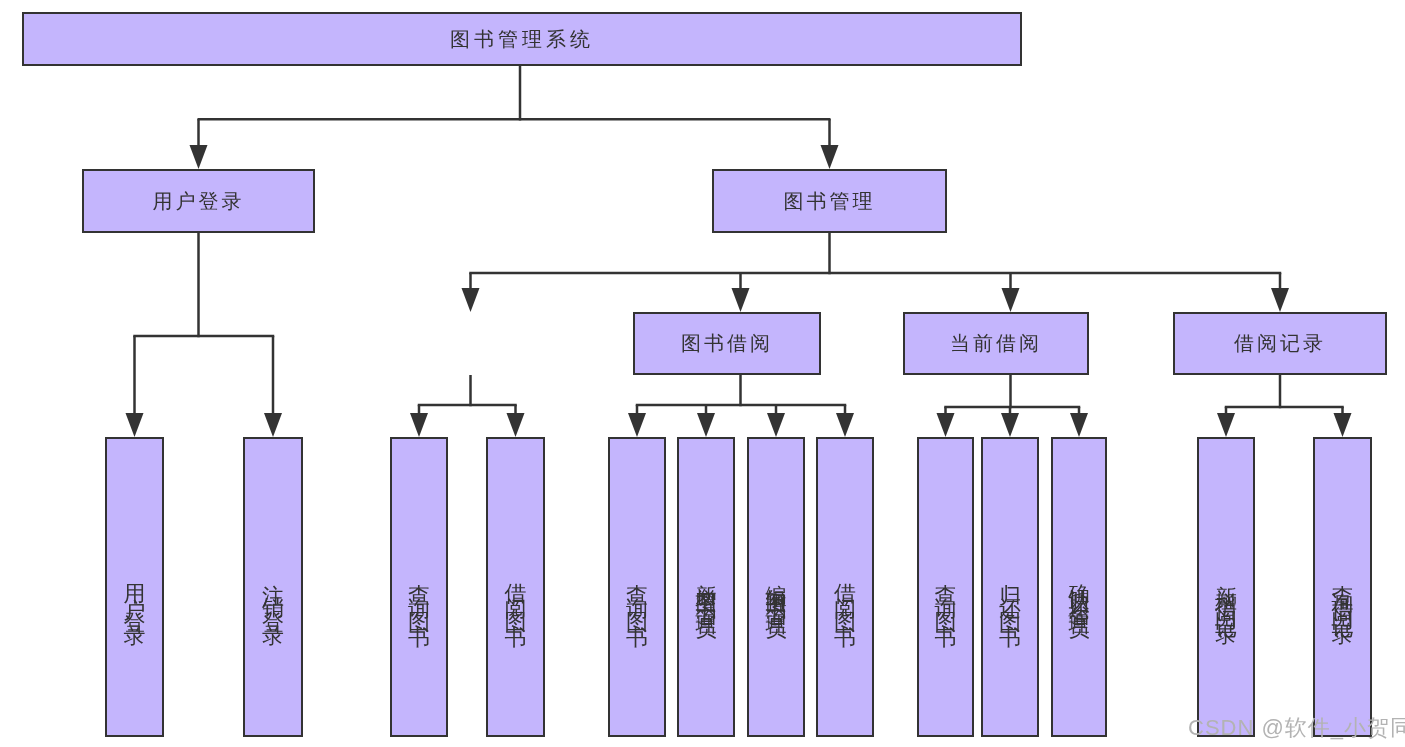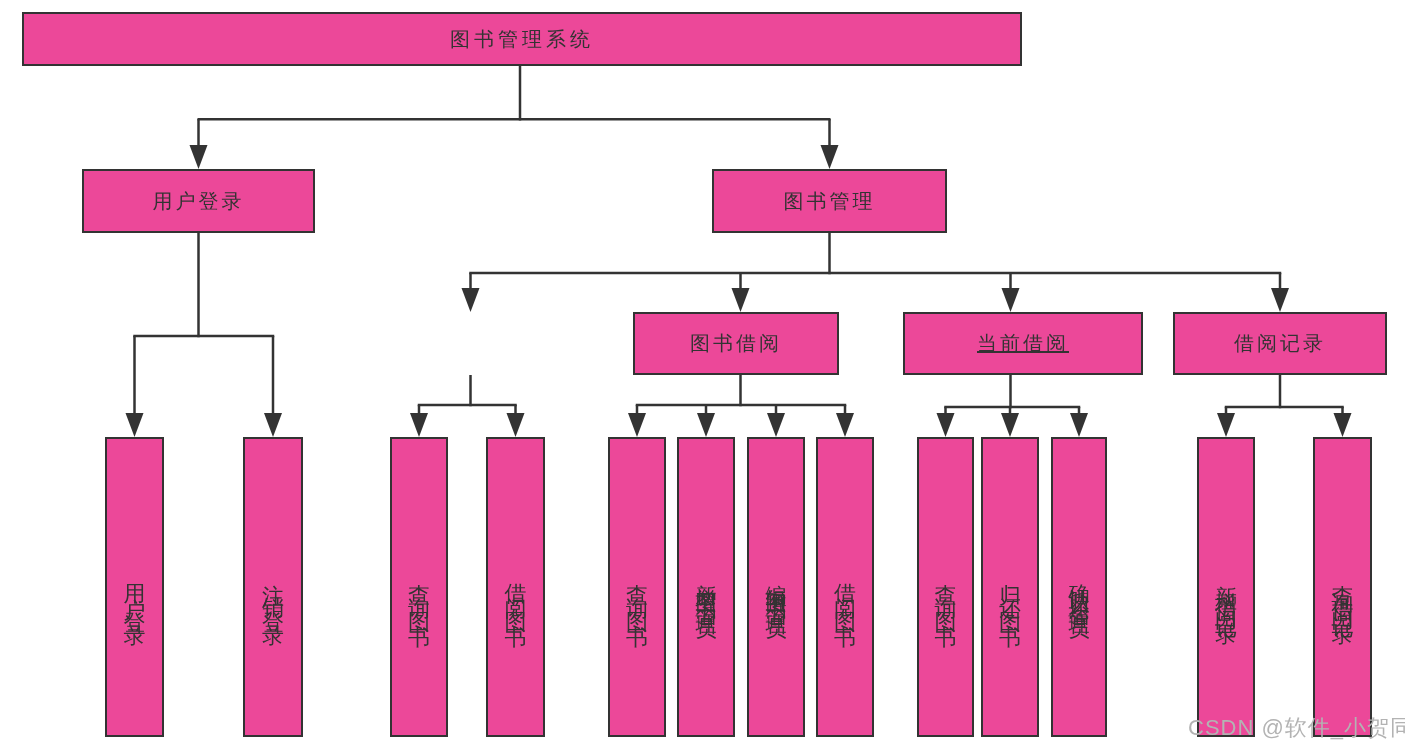--- a/index.html
+++ b/index.html
@@ -18,21 +18,21 @@
   svg.connectors {
     position: absolute;
     left: 0;
     top: 0;
     z-index: 1;
   }
   .node {
     position: absolute;
     box-sizing: border-box;
     border: 2.5px solid #333333;
-    background: #ec4899;
+    background: #c4b5fd;
     display: flex;
     align-items: center;
     justify-content: center;
     z-index: 2;
     color: #333333;
   }
   .hnode span {
     font-size: 20px;
     letter-spacing: 3px;
     white-space: nowrap;
@@ -146,24 +146,24 @@
     <span>图书管理系统</span>
   </div>
 
   <div class="node hnode" style="left:82px; top:169px; width:233px; height:64px;">
     <span>用户登录</span>
   </div>
   <div class="node hnode" style="left:712px; top:169px; width:235px; height:64px;">
     <span>图书管理</span>
   </div>
 
-  <div class="node hnode" style="left:633px; top:312px; width:206px; height:63px;">
+  <div class="node hnode" style="left:633px; top:312px; width:188px; height:63px;">
     <span>图书借阅</span>
   </div>
-  <div class="node hnode" style="left:903px; top:312px; width:240px; height:63px;text-decoration:underline;">
+  <div class="node hnode" style="left:903px; top:312px; width:186px; height:63px;">
     <span>当前借阅</span>
   </div>
   <div class="node hnode" style="left:1173px; top:312px; width:214px; height:63px;">
     <span>借阅记录</span>
   </div>
 
   <div class="node leaf ls-wide" style="left:105px; top:437px; width:59px; height:300px;">
     <span>用户登录</span>
   </div>
   <div class="node leaf ls-wide" style="left:243px; top:437px; width:60px; height:300px;">

